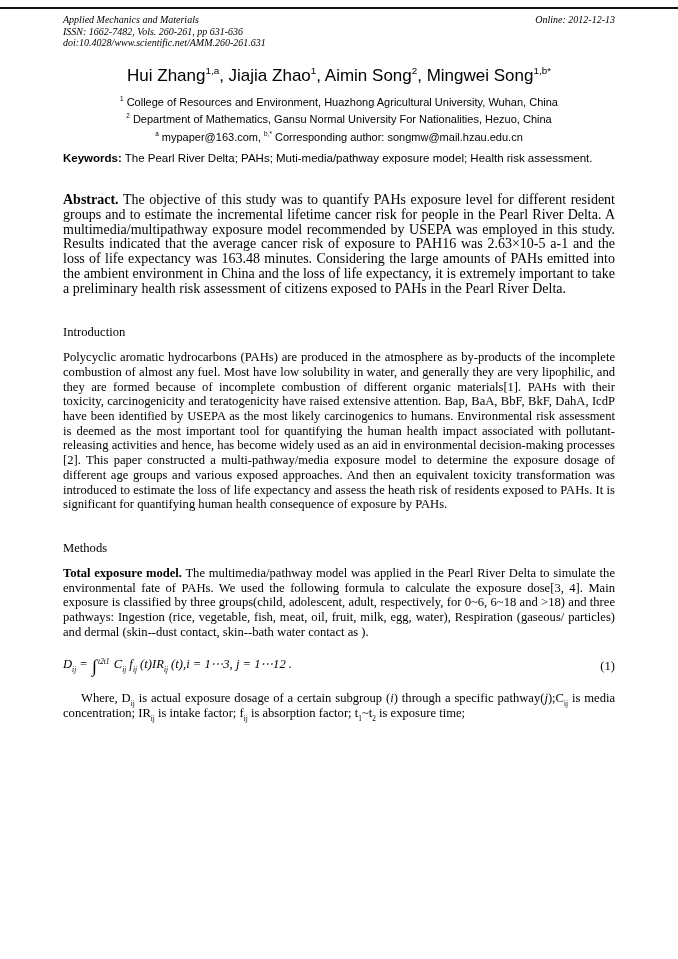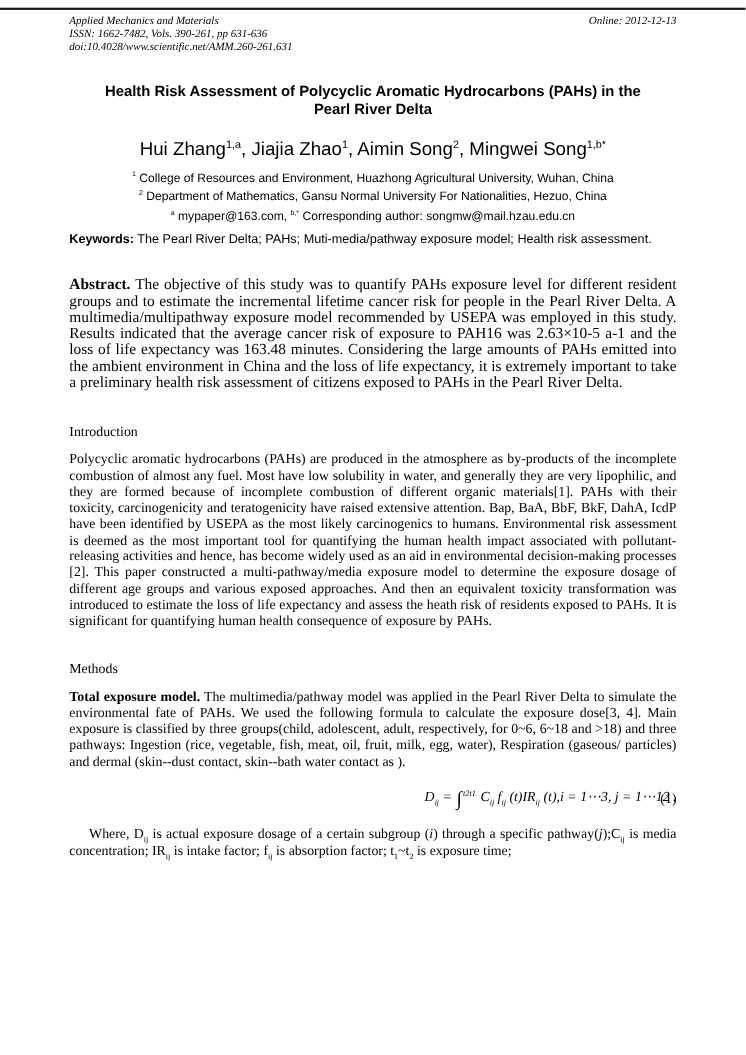--- a/index.html
+++ b/index.html
@@ -24,21 +24,21 @@
   sub{font-size:58%;line-height:0;}
   .it{font-style:italic;}
   b{font-weight:700;}
 
   .keywords{margin-top:8px;font-family:"Liberation Sans",sans-serif;
             font-size:11.5px;line-height:14.5px;text-align:justify;}
   .abstract{margin-top:28px;font-size:14px;line-height:14.7px;text-align:justify;}
   .section-heading{margin-top:29px;font-size:12.6px;font-weight:400;}
   .body-para{margin-top:10px;font-size:12.6px;line-height:14.7px;text-align:justify;}
 
-  .equation-row{position:relative;margin-top:17px;font-size:12.6px;text-align:right;}
+  .equation-row{position:relative;margin-top:17px;font-size:12.6px;text-align:left;}
   .equation{font-style:italic;}
   .eq-number{position:absolute;right:0;top:3px;font-style:normal;}
   .integral-wrap{display:inline-flex;align-items:center;margin:0 1px;vertical-align:-4px;}
   .int-glyph{font-size:18px;line-height:17px;font-style:normal;}
   .int-limits{display:inline-flex;flex-direction:row;justify-content:space-between;
               height:17px;font-size:7.5px;line-height:7.5px;margin-left:1px;font-style:italic;}
 
   .where{margin-top:16px;font-size:12.6px;line-height:14.7px;text-align:justify;text-indent:18px;}
 </style>
 </head>
@@ -46,25 +46,24 @@
 
 <div class="page">
   <div class="top-rule"></div>
   <div class="content">
 
     <div class="header">
       <div class="row1">
         <span>Applied Mechanics and Materials</span>
         <span>Online: 2012-12-13</span>
       </div>
-      <div>ISSN: 1662-7482, Vols. 390-261, pp 631-636</div>
+      <div>ISSN: 1662-7482, Vols. 260-261, pp 631-636</div>
       <div>doi:10.4028/www.scientific.net/AMM.260-261.631</div>
     </div>
 
-    <div class="title">Health Risk Assessment of Polycyclic Aromatic Hydrocarbons (PAHs) in the Pearl River Delta</div>
 
     <div class="authors"><span>Hui Zhang</span><sup>1,a</sup><span>, Jiajia Zhao</span><sup>1</sup><span>, Aimin Song</span><sup>2</sup><span>, Mingwei Song</span><sup>1,b*</sup></div>
 
     <div class="affiliations">
       <div class="affiliation"><sup>1</sup><span> College of Resources and Environment, Huazhong Agricultural University, Wuhan, China</span></div>
       <div class="affiliation"><sup>2</sup><span> Department of Mathematics, Gansu Normal University For Nationalities, Hezuo, China</span></div>
       <div class="emails"><sup>a</sup><span> mypaper@163.com, </span><sup>b,*</sup><span> Corresponding author: songmw@mail.hzau.edu.cn</span></div>
     </div>
 
     <p class="keywords"><b>Keywords:</b><span> The Pearl River Delta; PAHs; Muti-media/pathway exposure model; Health risk assessment.</span></p>

